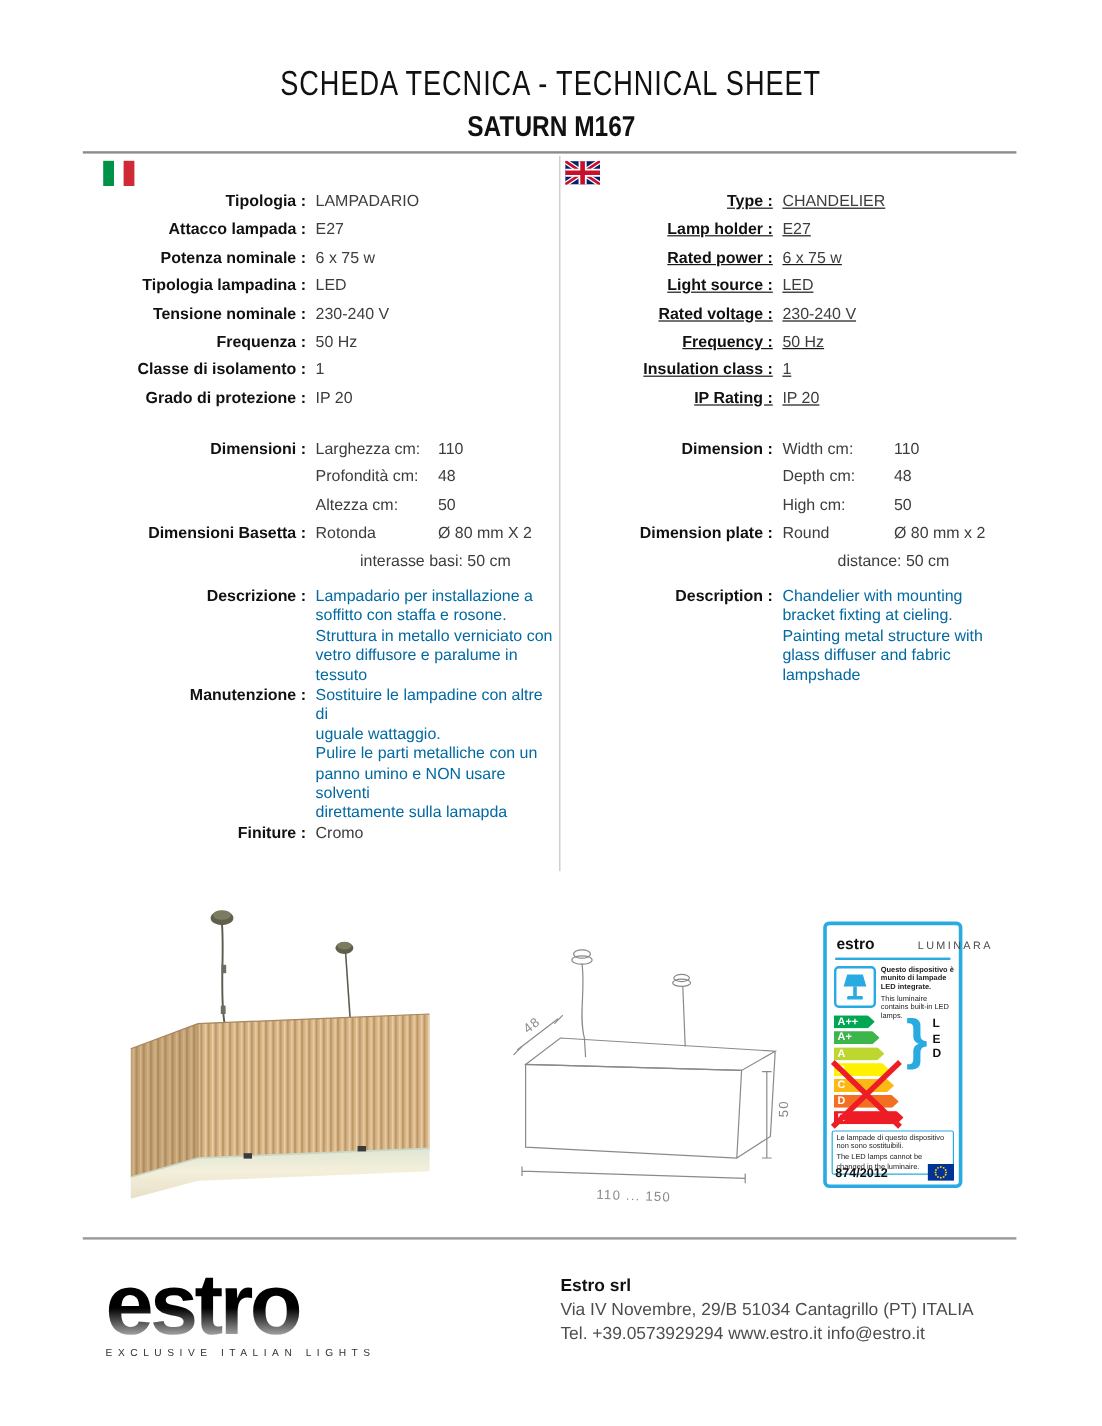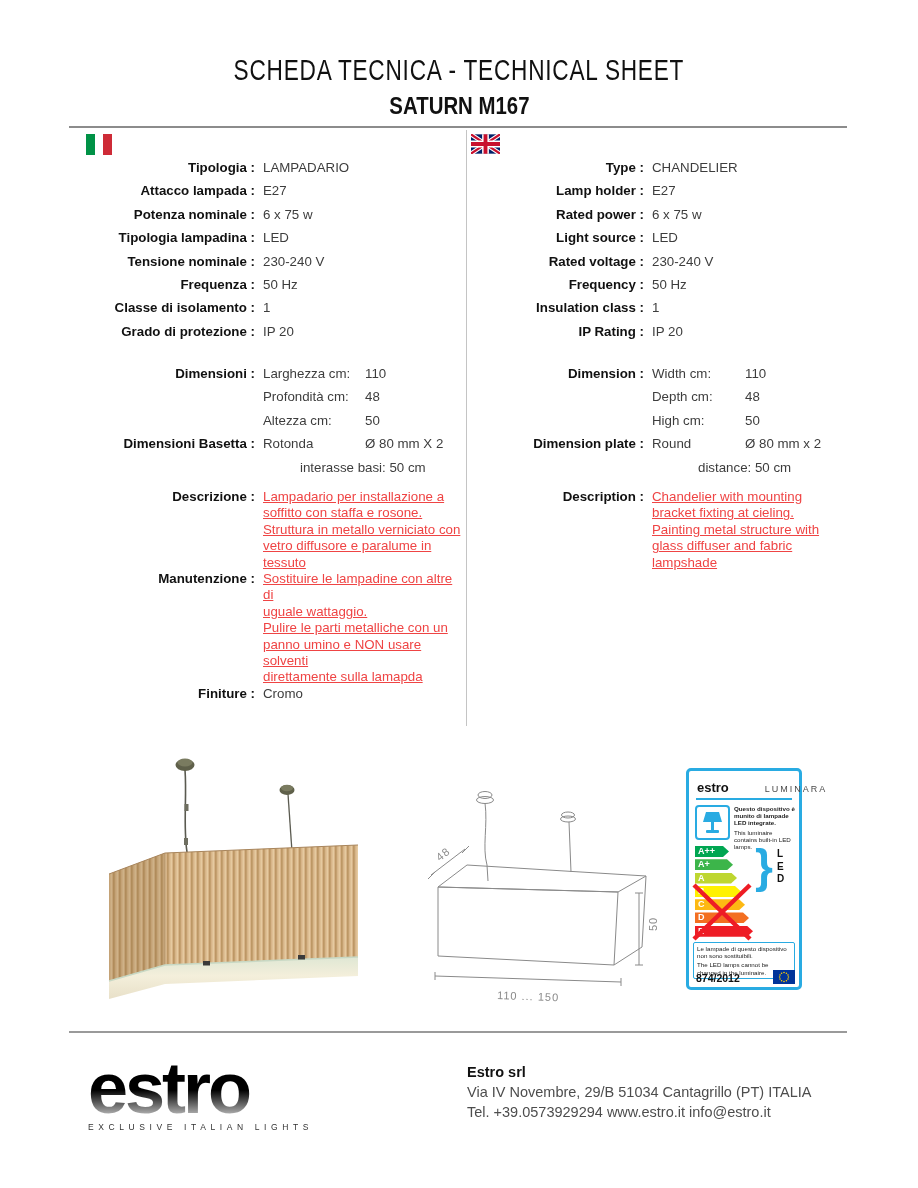--- a/index.html
+++ b/index.html
@@ -32,21 +32,21 @@
   .dim-name{padding-left:8px;color:#3d3d3d;}
   .col-it .dim-name{width:102px;}
   .col-en .dim-name{width:93px;}
   .dim-num{color:#3d3d3d;}
   .note-row{height:23.4px;color:#3d3d3d;}
   .col-it .note-row{padding-left:230px;}
   .col-en .note-row{padding-left:231px;}
   .desc-block{top:489px;}
   .maint-block{top:571px;}
   .finish-row{top:686px;}
-  .para{padding-left:8px;color:#ef4444;line-height:16.4px;white-space:pre-line;text-decoration:underline;}
+  .para{padding-left:8px;color:#0369a1;line-height:16.4px;white-space:pre-line;}
   .col-it .para{width:212px;}
   .col-en .para{width:205px;}
   .block{position:absolute;display:flex;}
   
   .photo{position:absolute;left:95px;top:752px;}
   .drawing{position:absolute;left:425px;top:775px;}
   
   .elabel{position:absolute;left:686px;top:768px;width:110px;height:216px;
           border:3px solid #29abe2;border-radius:5px;background:#fff;}
   .el-head{position:absolute;top:7px;left:8px;right:6px;white-space:nowrap;}
@@ -189,21 +189,21 @@
 Pulire le parti metalliche con un
 panno umino e NON usare solventi
 direttamente sulla lamapda</span>
   </div>
 
   <div class="col col-it block finish-row">
     <span class="lbl">Finiture :</span>
     <span class="val">Cromo</span>
   </div>
 
-  <div class="col col-en spec-table" style="position:absolute;">
+  <div class="col col-en spec-table" style="position:absolute;text-decoration:underline;">
     <div class="row">
         <span class="lbl">Type :</span>
         <span class="val">CHANDELIER</span>
       </div>
     <div class="row">
         <span class="lbl">Lamp holder :</span>
         <span class="val">E27</span>
       </div>
     <div class="row">
         <span class="lbl">Rated power :</span>

